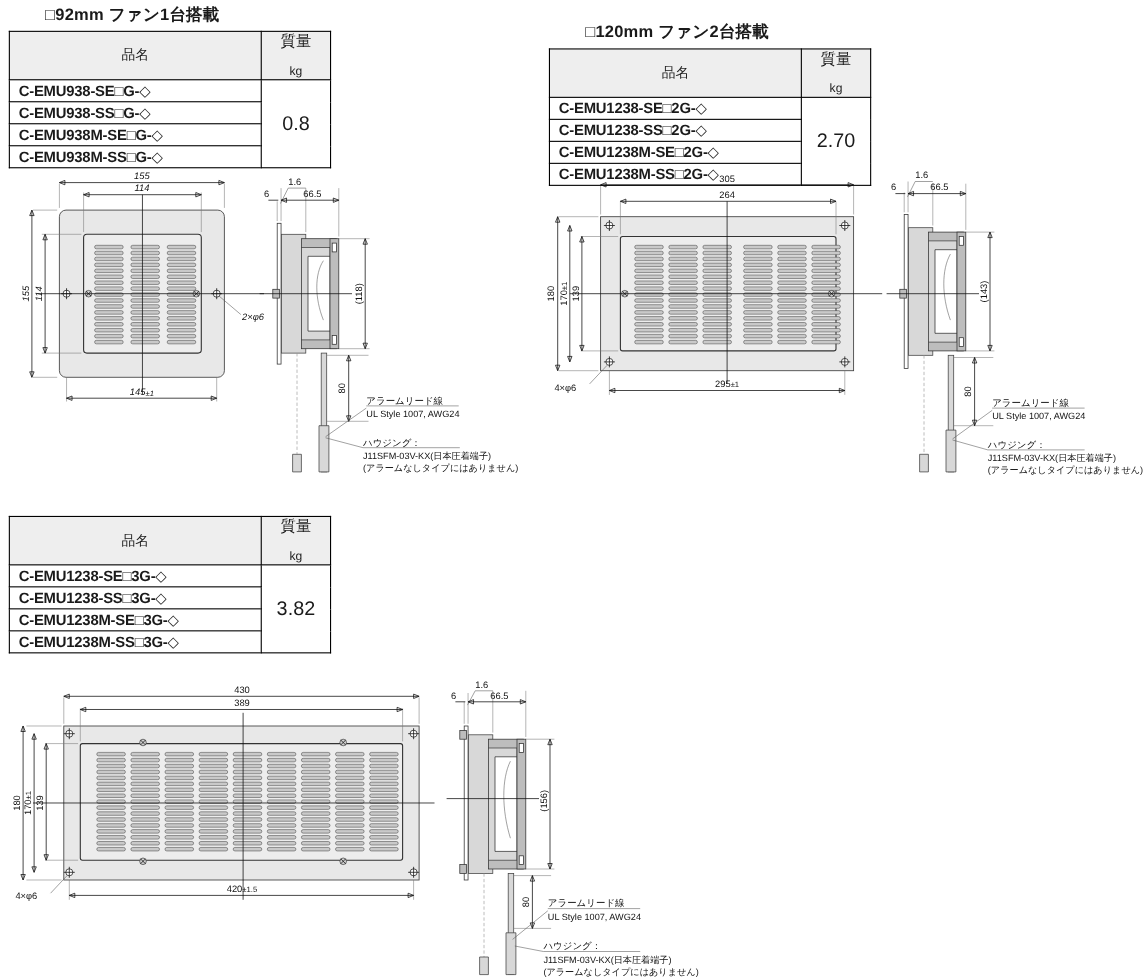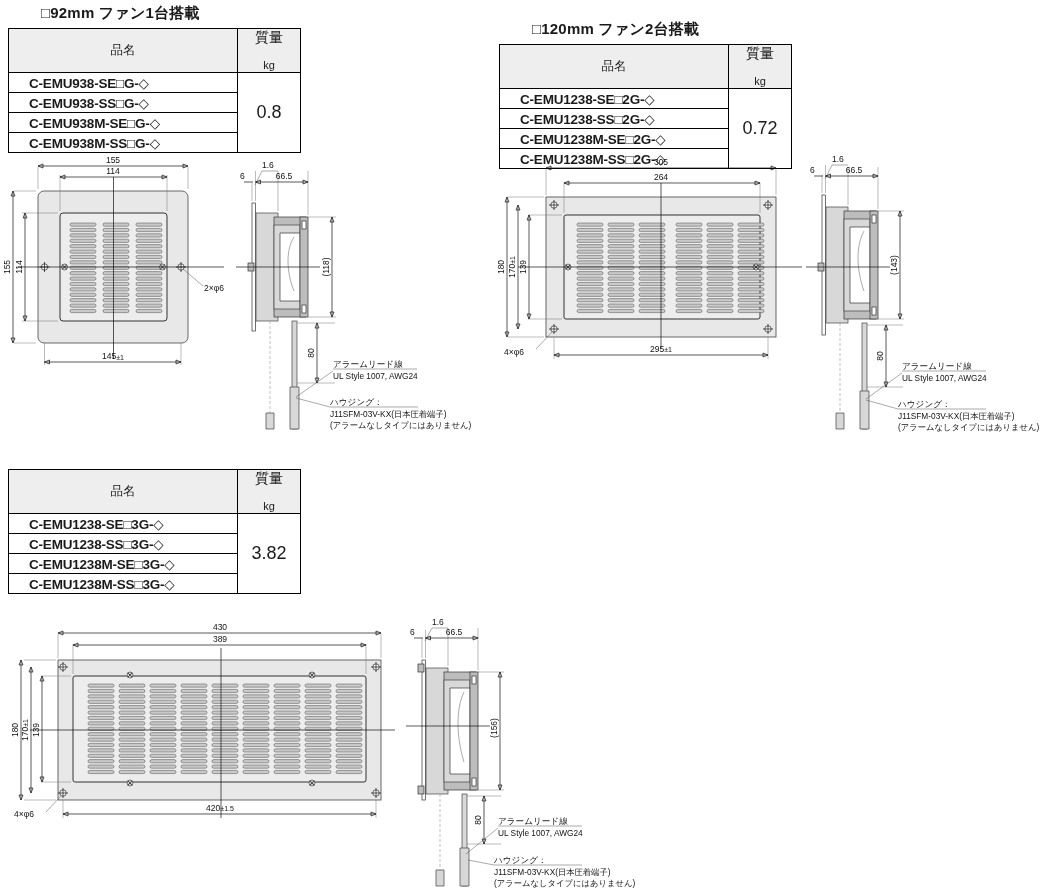--- a/index.html
+++ b/index.html
@@ -12,21 +12,21 @@
   .tbl-title{font-size:15px;font-weight:bold;letter-spacing:.2px;
              white-space:nowrap;margin-bottom:5px;padding-left:33px;}
   table.spec{border-collapse:collapse;table-layout:fixed;}
   table.spec td,table.spec th{border:1px solid #000;padding:0;
         text-align:center;vertical-align:middle;font-weight:normal;}
   table.spec thead th{background:#eeeeee;font-size:12.5px;height:38px;}
   .hdr2{line-height:1.25;}
   .hdr2 .l1{font-size:14px;}
   .hdr2 .l2{font-size:11px;margin-top:12px;}
   table.spec td.model{font-size:13.5px;font-weight:bold;height:19px;
-        text-align:left;padding-left:20px;white-space:nowrap;letter-spacing:-.2px;}
+        text-align:left;padding-left:8px;white-space:nowrap;letter-spacing:-.2px;}
   table.spec td.mass{font-size:18px;}
 
   
   .dw{position:absolute;}
   svg{display:block;overflow:visible;}
   text{font-family:"Liberation Sans","DejaVu Sans",sans-serif;fill:#111;}
   .dim{font-size:8.5px;}
   .dimsm{font-size:7px;}
   .note{font-size:8.3px;}
   .noteJP{font-size:8.6px;}
@@ -70,21 +70,21 @@
       <tr>
         <td class="model">C-EMU938M-SE□G-◇</td>
       </tr>
       <tr>
         <td class="model">C-EMU938M-SS□G-◇</td>
       </tr>
     </tbody>
   </table>
 </div>
 
-<div class="dw" style="left:0px;top:155px;">
+<div class="dw" style="left:16px;top:155px;font-style:italic;">
 <svg width="240" height="230" viewBox="0 0 240 230">
 
   <rect class="body-f" x="38" y="36" width="150" height="152" rx="6"></rect>
 
   <rect class="panel-f" x="60" y="58" width="107" height="108" rx="3"></rect>
 
   <g class="lv">
     <g>
       <rect x="70" y="68" width="26" height="3.2" rx="1.6"></rect>
           <rect x="70" y="73.4" width="26" height="3.2" rx="1.6"></rect>
@@ -263,21 +263,21 @@
           <div class="hdr2">
             <div class="l1">質量</div>
             <div class="l2">kg</div>
           </div>
         </th>
       </tr>
     </thead>
     <tbody>
       <tr>
         <td class="model">C-EMU1238-SE□2G-◇</td>
-        <td class="mass" rowspan="4">0.72</td>
+        <td class="mass" rowspan="4">2.70</td>
       </tr>
       <tr>
         <td class="model">C-EMU1238-SS□2G-◇</td>
       </tr>
       <tr>
         <td class="model">C-EMU1238M-SE□2G-◇</td>
       </tr>
       <tr>
         <td class="model">C-EMU1238M-SS□2G-◇</td>
       </tr>

